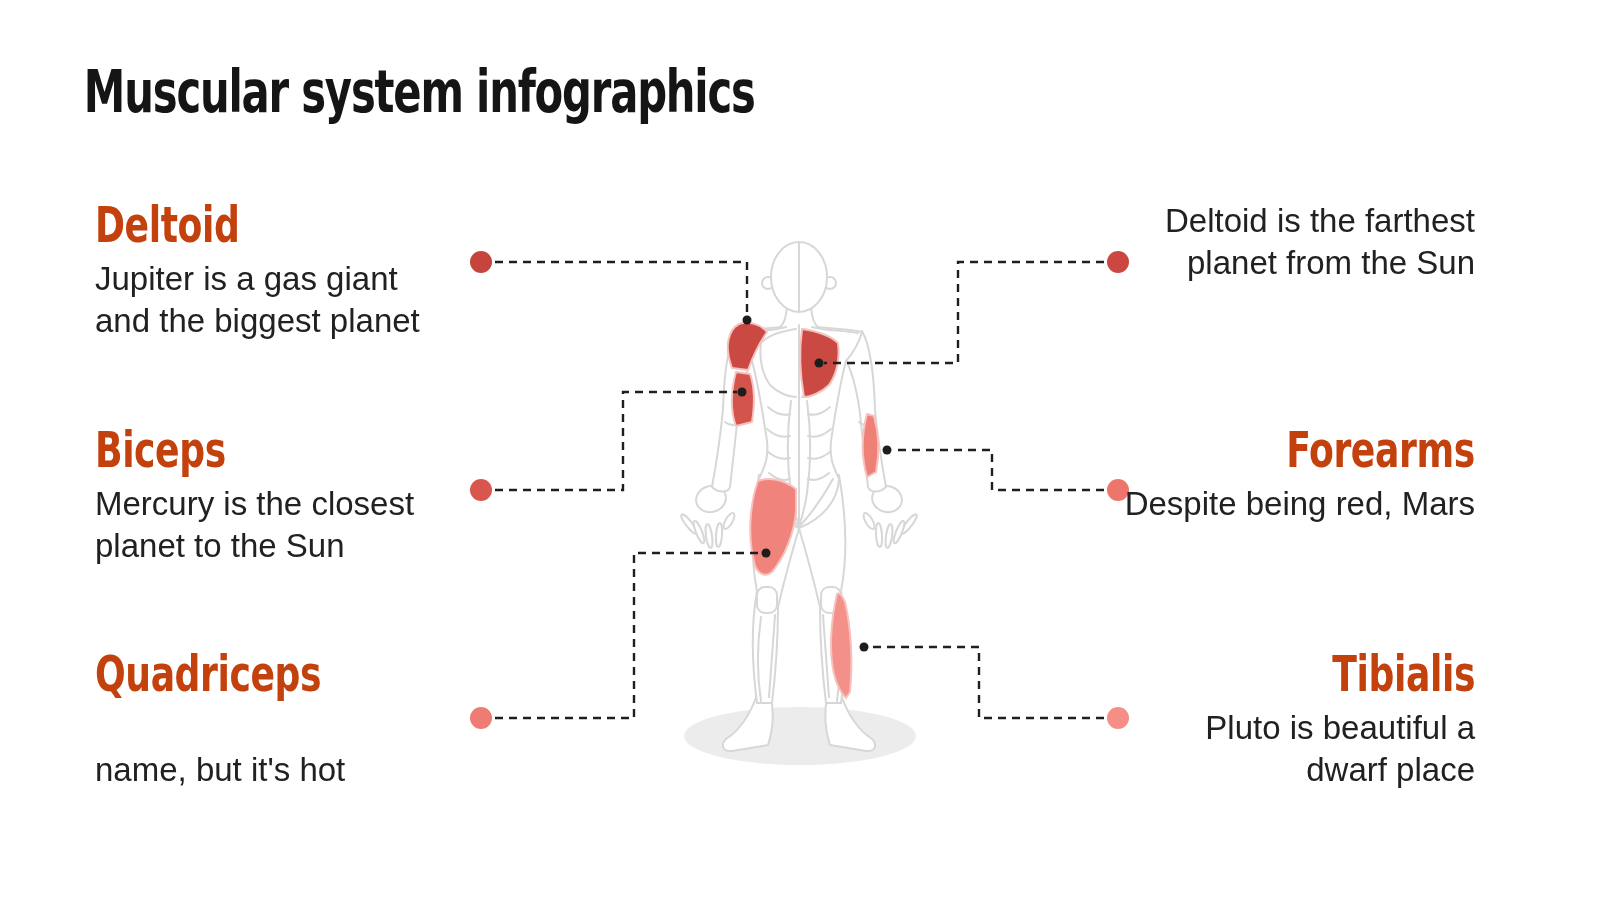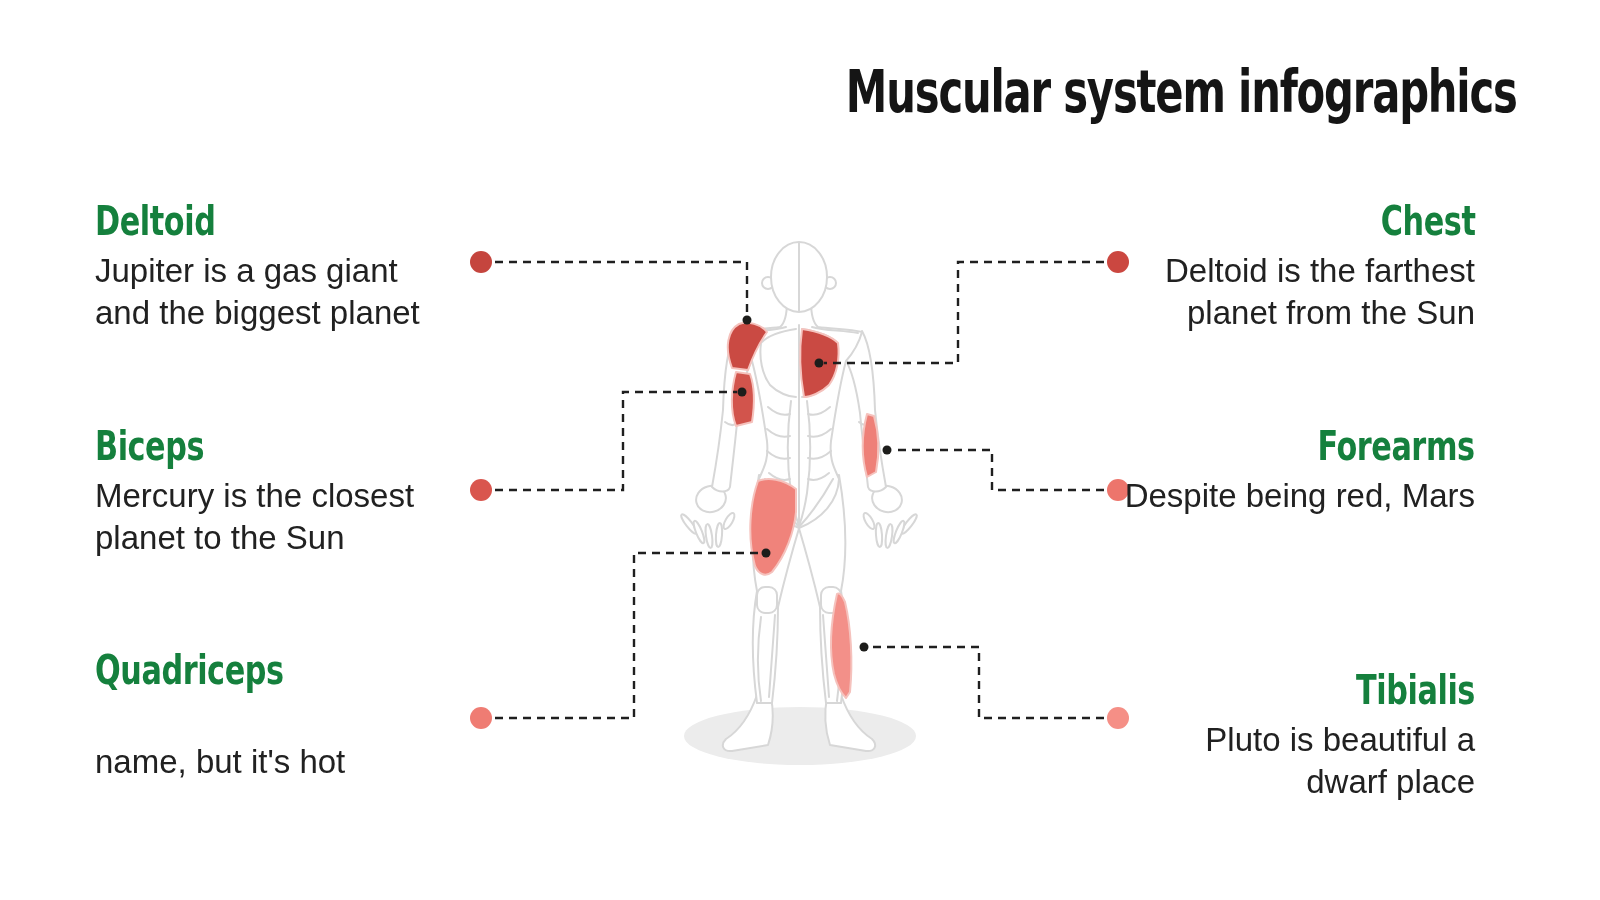--- a/index.html
+++ b/index.html
@@ -1,24 +1,24 @@
 <!DOCTYPE html>
 <html><head>
 <meta charset="utf-8">
 <style>
   html,body{margin:0;padding:0;background:#ffffff;}
   .stage{position:relative;width:1600px;height:900px;background:#ffffff;overflow:hidden;
          font-family:"Liberation Sans",sans-serif;color:#1d1d1b;}
-  .title{position:absolute;top:58px;left:0;width:1600px;text-align:right;margin:0;
+  .title{position:absolute;top:58px;left:0;width:1600px;text-align:left;margin:0;
          font-family:"DejaVu Sans",sans-serif;font-stretch:condensed;font-weight:800;
          font-size:58px;letter-spacing:-1.5px;color:#151515;}
   .title .squeeze{display:inline-block;transform:scaleX(0.80);transform-origin:center bottom;white-space:nowrap;}
   .label{position:absolute;width:380px;}
   .label h2{margin:0 0 7px 0;font-family:"DejaVu Sans",sans-serif;font-stretch:condensed;
-            font-weight:800;font-size:41px;letter-spacing:-0.5px;color:#15803d;line-height:1.05;}
+            font-weight:800;font-size:49px;letter-spacing:-0.5px;color:#c2410c;line-height:1.05;}
   .label h2 .squeeze{display:inline-block;transform:scaleX(0.82);white-space:nowrap;}
   .label p{margin:0;font-size:33px;line-height:1.27;color:#212121;}
   .label.left{left:95px;text-align:left;}
   .label.left h2 .squeeze{transform-origin:left bottom;}
   .label.right{left:1095px;width:380px;text-align:right;}
   .label.right h2 .squeeze{transform-origin:right bottom;}
   svg{position:absolute;top:0;left:0;}
   #connector-layer{left:0;top:0;}
   #body-art{left:640px;top:225px;}
   .outline{fill:#ffffff;stroke:#d7d7d7;stroke-width:2;stroke-linejoin:round;stroke-linecap:round;}
@@ -145,25 +145,24 @@
   </div>
   <div class="label left" style="top:425px;">
     <h2><span class="squeeze">Biceps</span></h2>
     <p><span>Mercury is the closest</span><br><span>planet to the Sun</span></p>
   </div>
   <div class="label left" style="top:649px;">
     <h2><span class="squeeze">Quadriceps</span></h2>
     <p><br><span>name, but it's hot</span></p>
   </div>
   <div class="label right" style="top:200px;">
-    <h2><span class="squeeze">Chest</span></h2>
     <p><span>Deltoid is the farthest</span><br><span>planet from the Sun</span></p>
   </div>
   <div class="label right" style="top:425px;">
     <h2><span class="squeeze">Forearms</span></h2>
     <p><span>Despite being red, Mars</span><br></p>
   </div>
-  <div class="label right" style="top:649px;margin-top:20px;">
+  <div class="label right" style="top:649px;">
     <h2><span class="squeeze">Tibialis</span></h2>
     <p><span>Pluto is beautiful a</span><br><span>dwarf place</span></p>
   </div>
 
 </div>
 
 </body></html>

